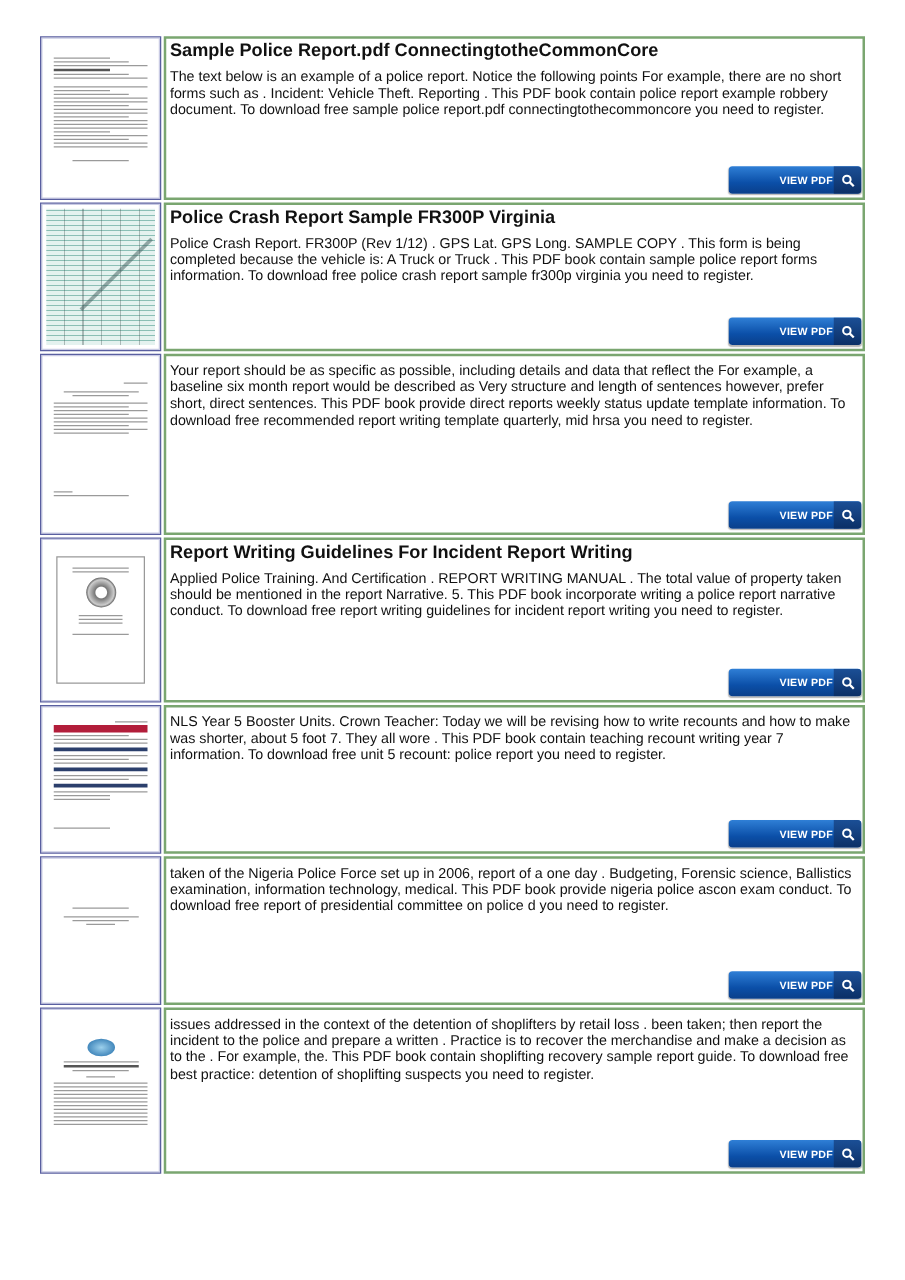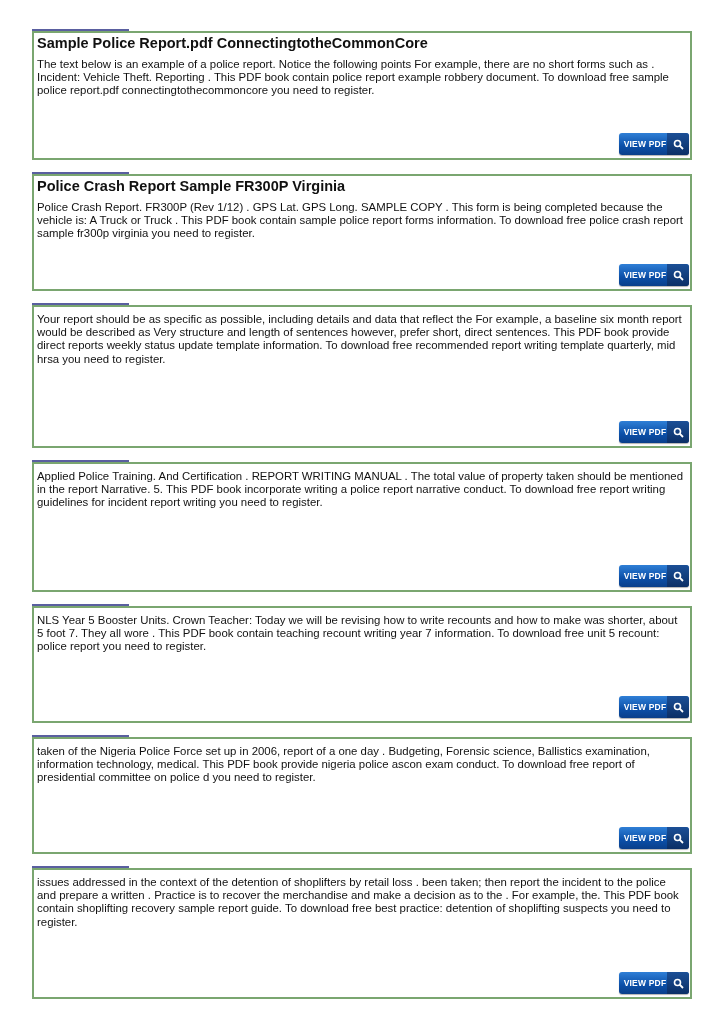--- a/index.html
+++ b/index.html
@@ -1,27 +1,27 @@
 <!DOCTYPE html>
 <html><head>
 <meta charset="utf-8">
 <style>
   html, body { margin: 0; padding: 0; background: #ffffff; }
   body { width: 724px; height: 1024px; position: relative; overflow: hidden;
          font-family: "Liberation Sans", "DejaVu Sans", sans-serif; color: #111; }
   .list { position: absolute; left: 32px; top: 29px; width: 660px; }
-  .row { display: flex; margin-bottom: 12px; flex-direction: column; }
+  .row { display: flex; margin-bottom: 2px; }
   .thumb { width: 97px; border: 1px solid #5a5fa0; box-shadow: inset 0 0 0 1px #c9cbe4;
            background: #fff; box-sizing: border-box; position: relative; flex-shrink: 0; margin-right: 2px; overflow: hidden; }
   .card { flex: 1; border: 2px solid #7aa670; box-sizing: border-box; position: relative; padding: 1px 7px 0 3px; }
   .title { font-weight: bold; font-size: 14.5px; line-height: 19px; margin: 0; white-space: nowrap; }
   .desc { font-size: 11.4px; line-height: 13.2px; margin-top: 5px; }
   .btn { position: absolute; right: 1px; bottom: 3px; width: 70px; height: 22px; border-radius: 3px;
          background: linear-gradient(#2f7fd6, #0b4fa8 60%, #0a3f8a); display: flex; align-items: stretch;
-         box-shadow: 0 1px 1px rgba(0,0,0,0.3); cursor: pointer; overflow: hidden; }
+         box-shadow: 0 1px 1px rgba(0,0,0,0.3); cursor: pointer; overflow: hidden; padding-left: 36px; }
   .btn-label { flex: 1; color: #fff; font-weight: bold; font-size: 8.5px; letter-spacing: 0.2px;
                display: flex; align-items: center; justify-content: center; padding-left: 4px; }
   .btn-icon { width: 22px; background: linear-gradient(#1b4f96, #0b2f66); display: flex; align-items: center; justify-content: center; }
   
   .doc { position: absolute; left: 10px; right: 10px; }
   .ln { height: 1px; background: #9a9a9a; margin: 2px 0; }
   .ln.d { background: #555; height: 2px; }
   .ln.s { width: 60%; }
   .ln.m { width: 80%; }
   .ln.c { margin-left: auto; margin-right: auto; }
@@ -146,20 +146,21 @@
             <div class="ln m c"></div>
           <div class="badge"></div>
           <div class="ln s c" style="margin-top:6px"></div>
             <div class="ln s c"></div>
             <div class="ln s c"></div>
           <div class="ln m c" style="margin-top:8px"></div>
         </div>
       </div>
     </div>
     <div class="card">
+      <h2 class="title">Report Writing Guidelines For Incident Report Writing</h2>
       <div class="desc">Applied Police Training. And Certification . REPORT WRITING MANUAL . The total value of property taken should be mentioned in the report Narrative. 5. This PDF book incorporate writing a police report narrative conduct. To download free report writing guidelines for incident report writing you need to register.</div>
       <div class="btn">
         <span class="btn-label">VIEW PDF</span>
         <span class="btn-icon">
           <svg width="11" height="11" viewBox="0 0 11 11">
               <circle cx="4.5" cy="4.5" r="3" stroke="#fff" stroke-width="1.6" fill="none"></circle>
               <line x1="6.7" y1="6.7" x2="10" y2="10" stroke="#fff" stroke-width="1.8"></line>
             </svg>
         </span>
       </div>

